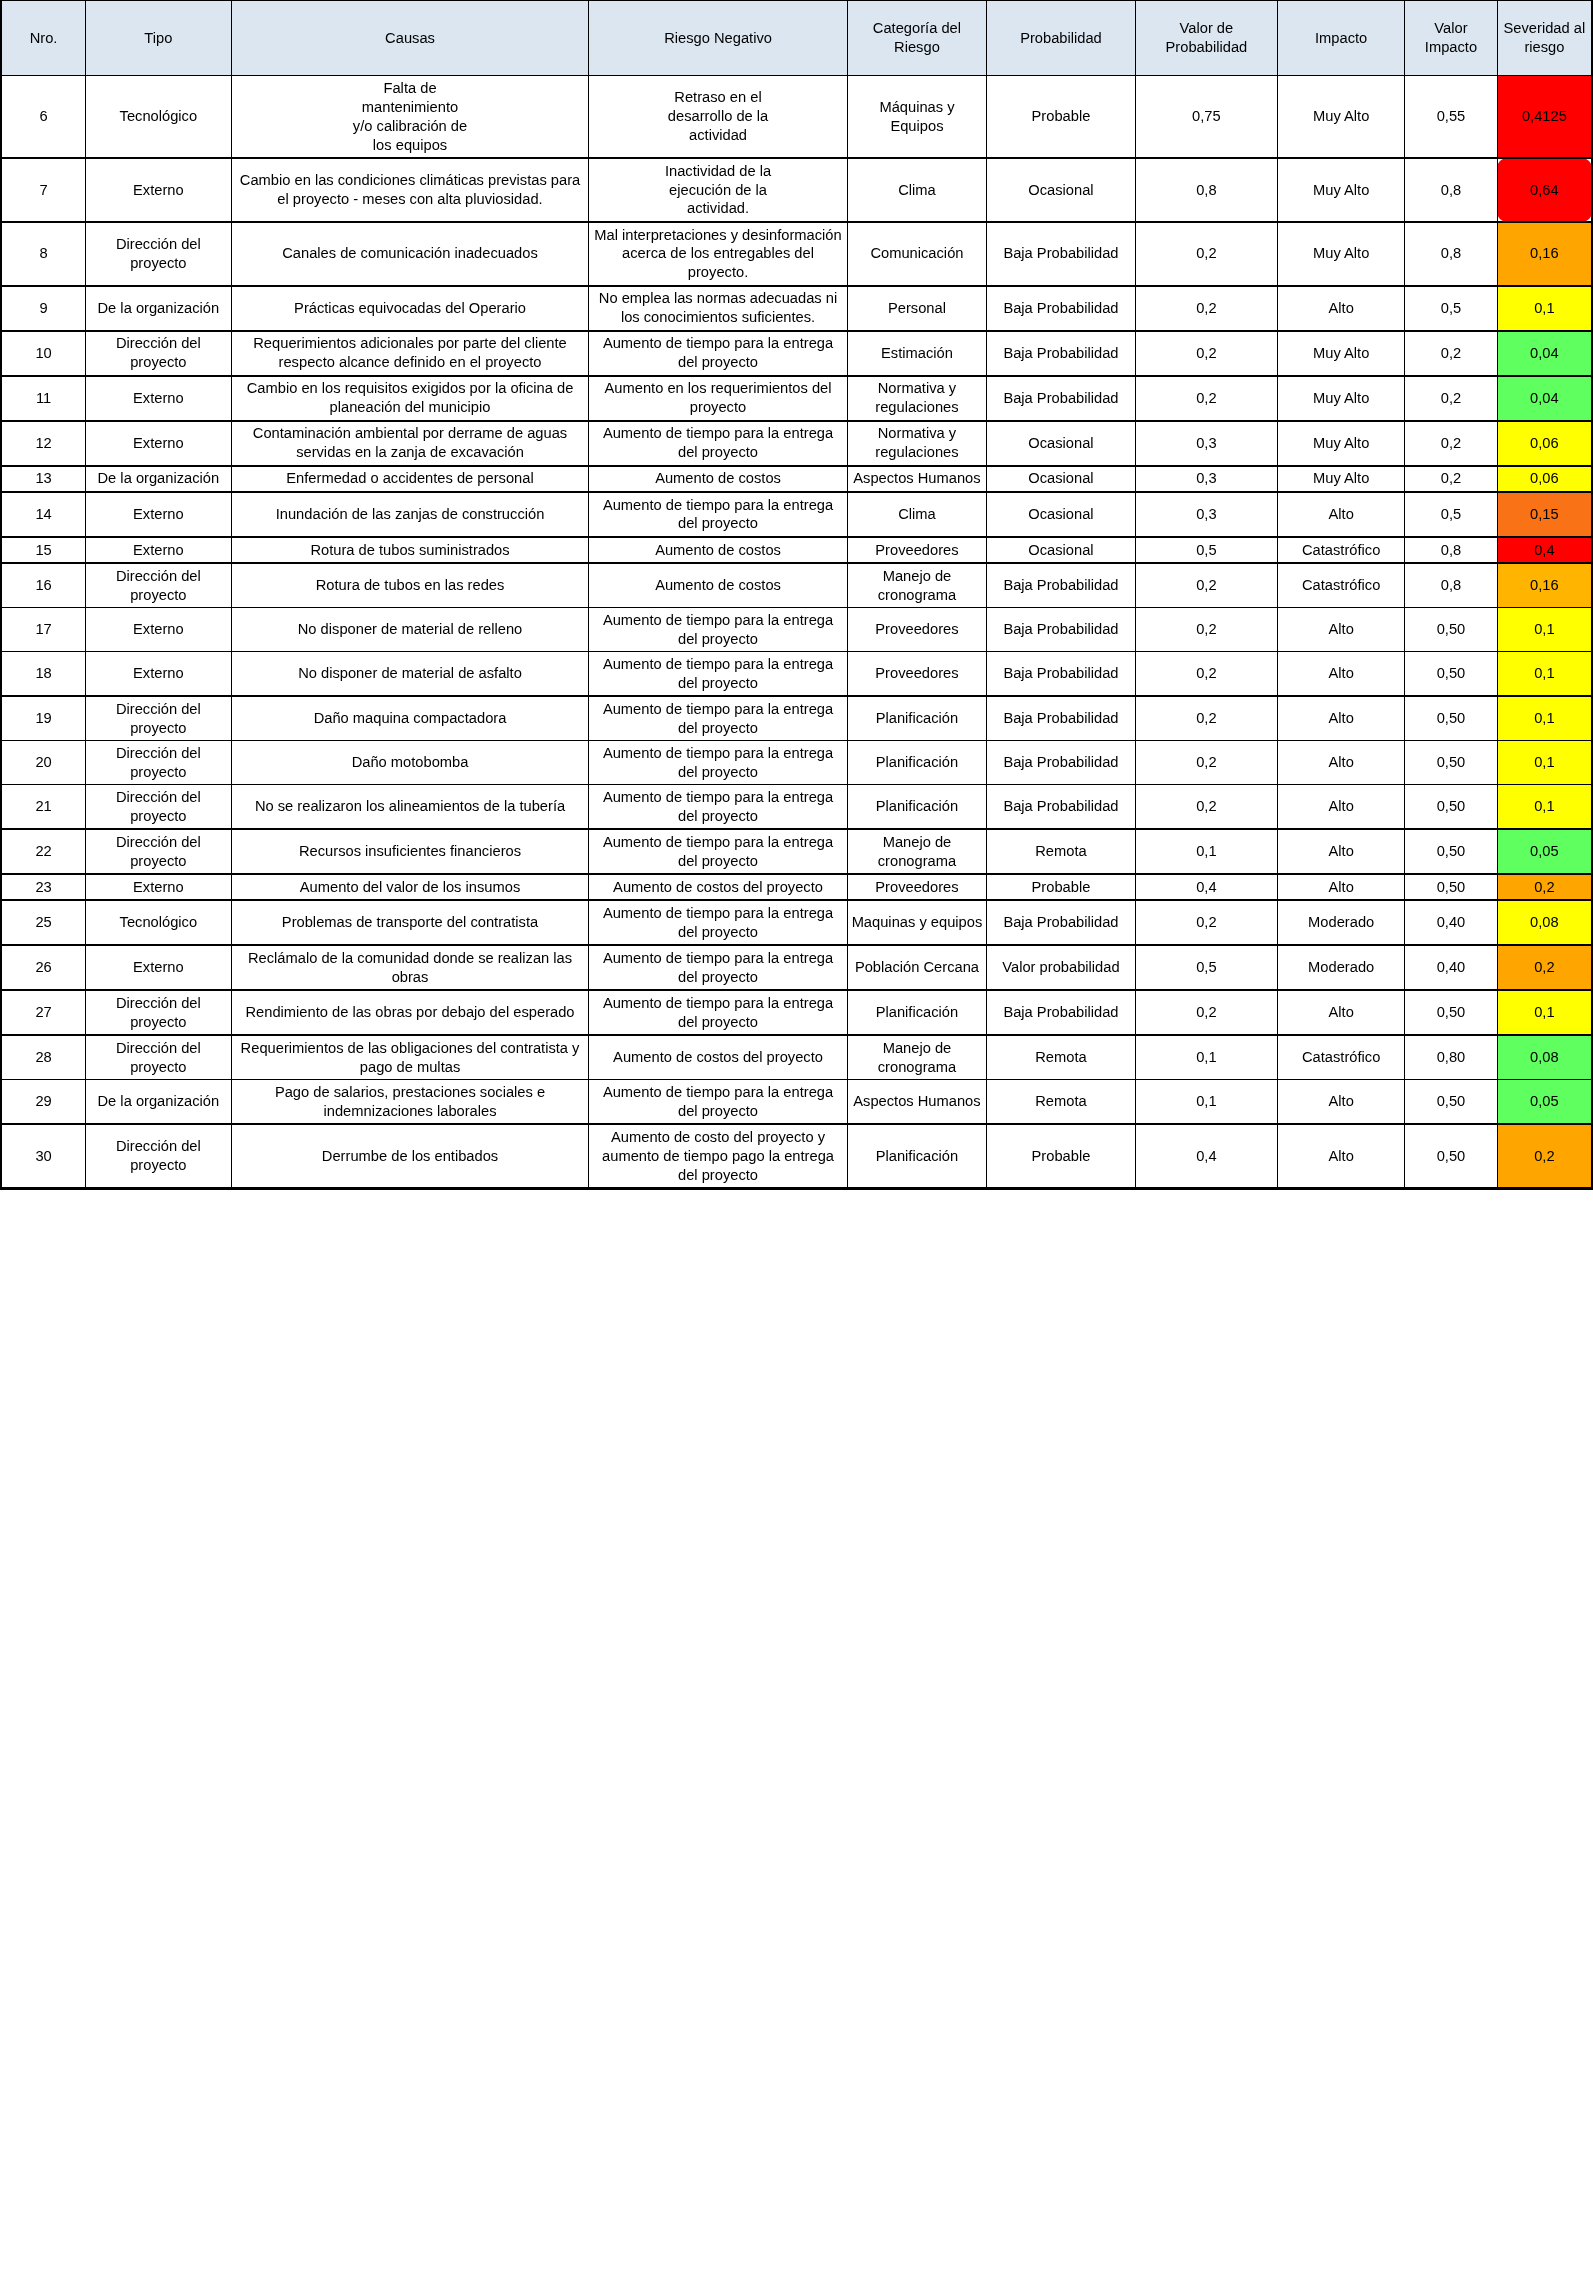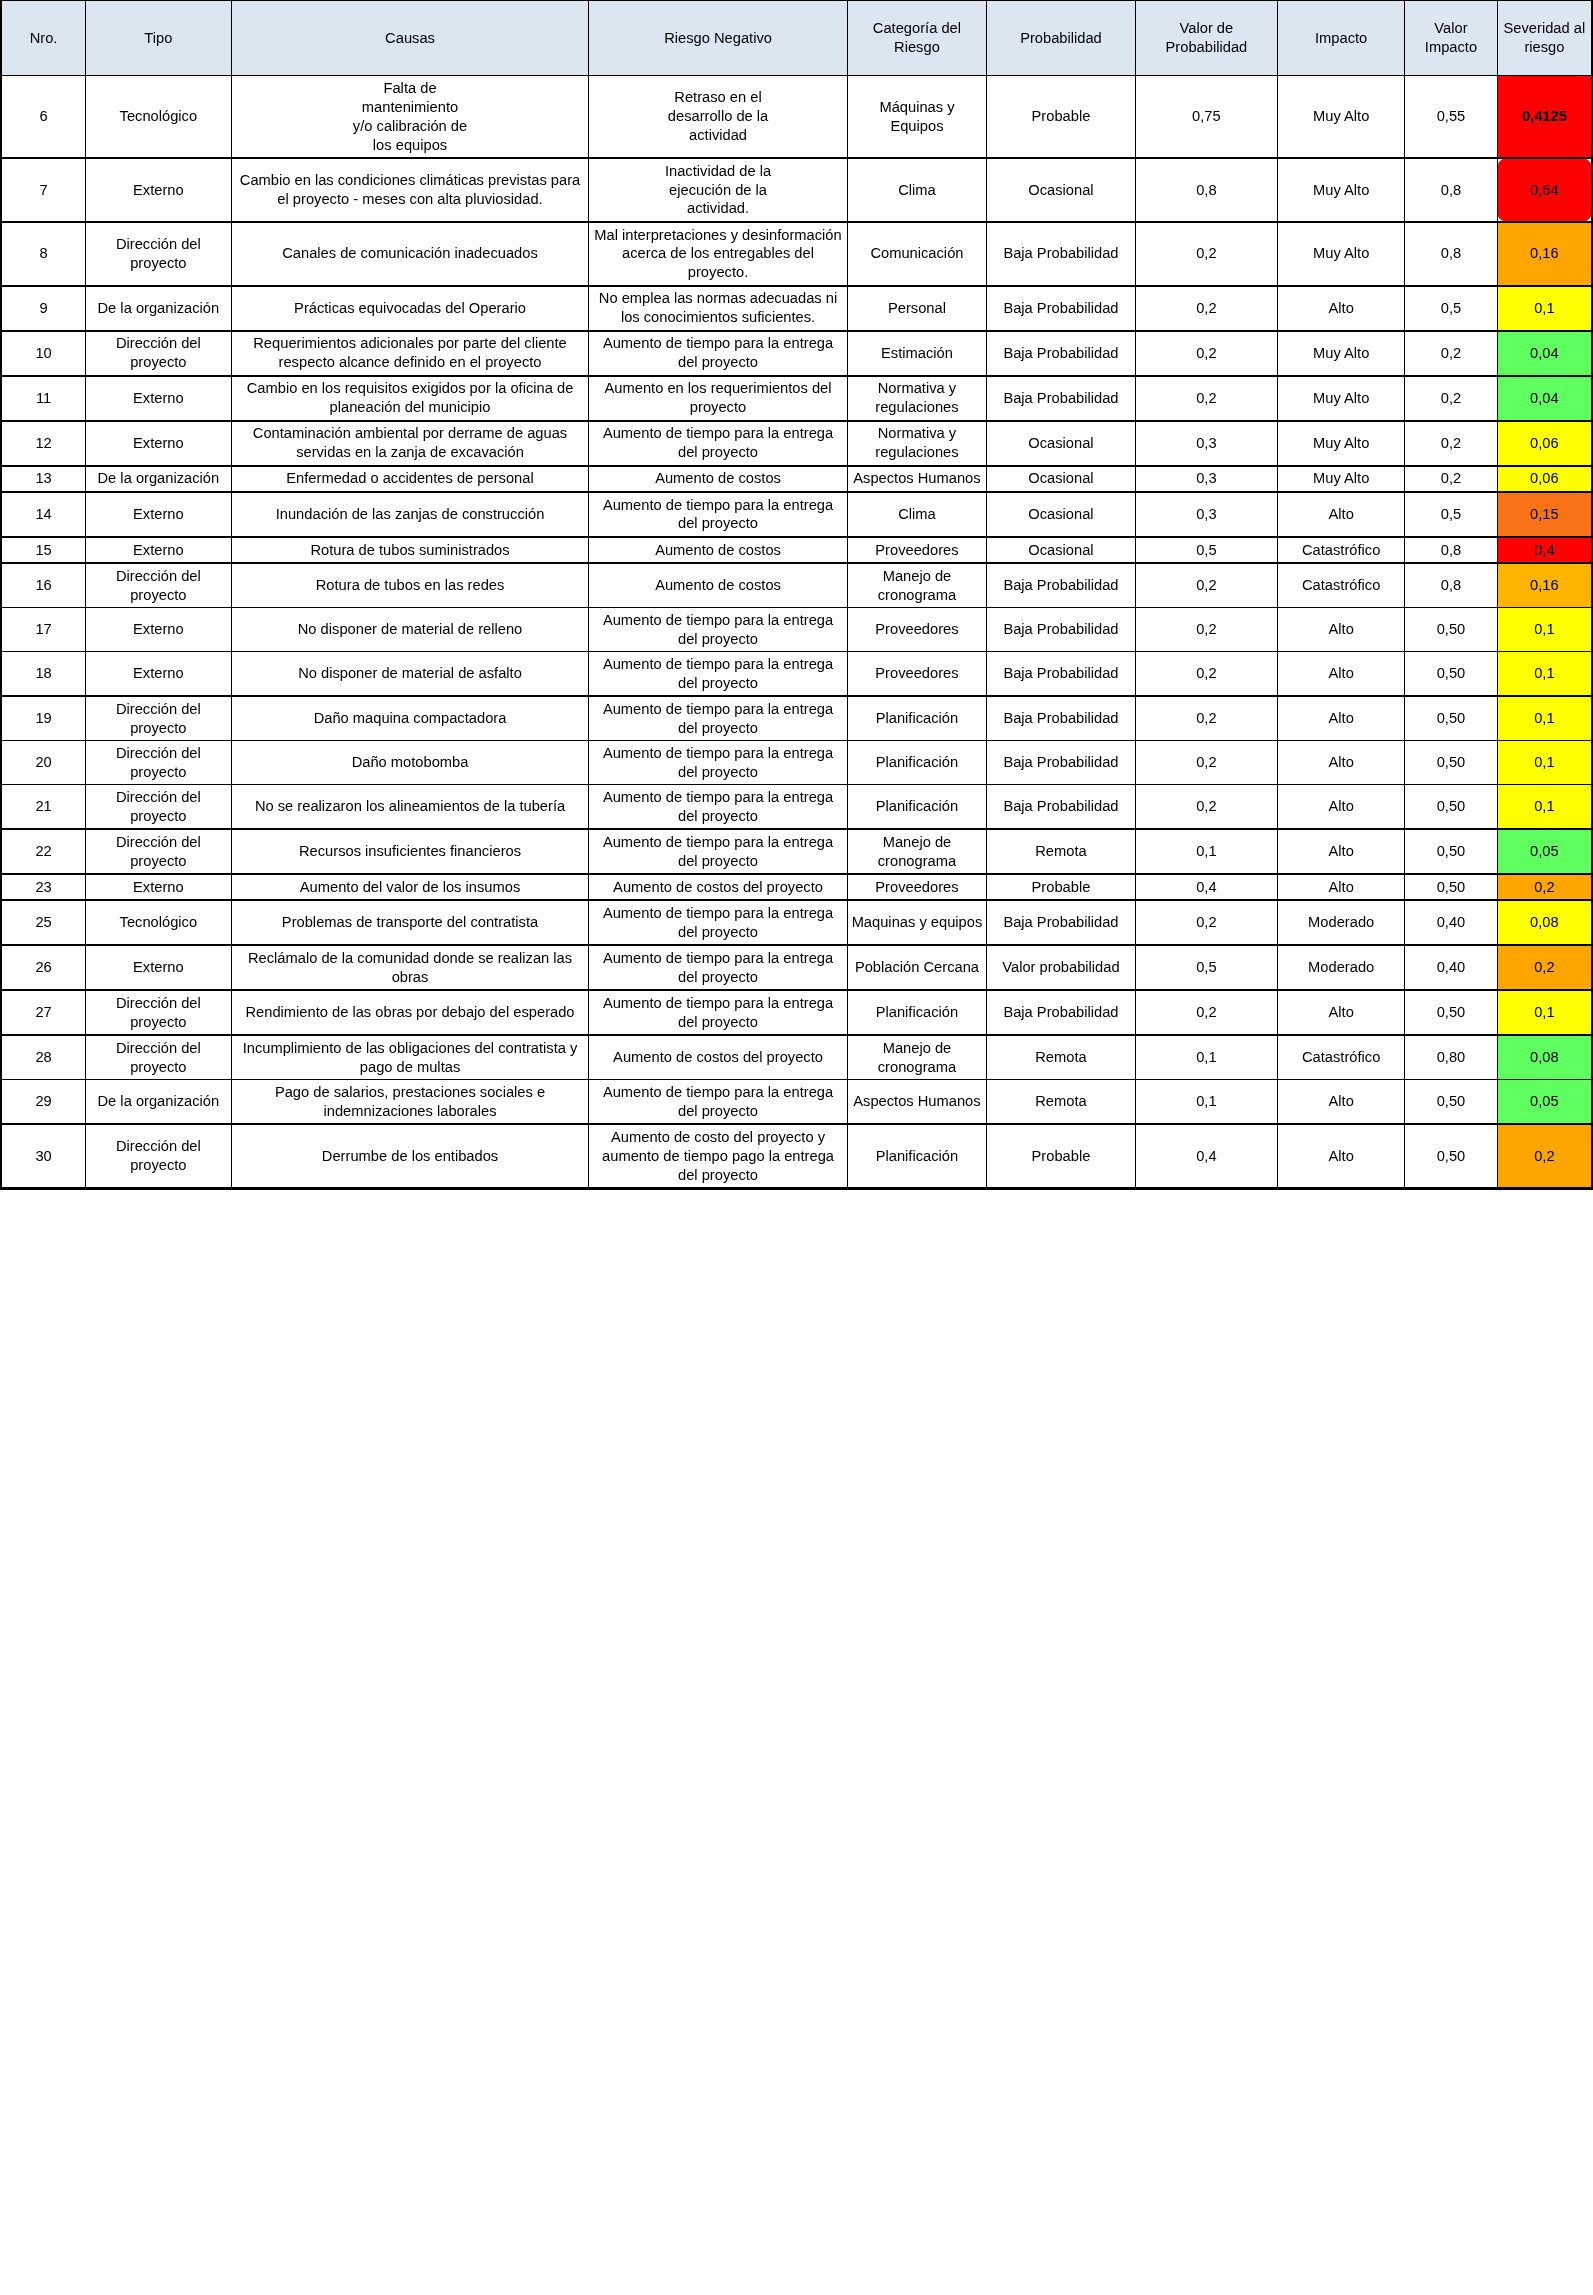--- a/index.html
+++ b/index.html
@@ -126,21 +126,21 @@
 los equipos</td>
           <td class="riesgo nowrap-cell">Retraso en el
 desarrollo de la
 actividad</td>
           <td class="categ nowrap-cell">Máquinas y
 Equipos</td>
           <td class="prob nowrap-cell">Probable</td>
           <td class="vprob nowrap-cell">0,75</td>
           <td class="imp nowrap-cell">Muy Alto</td>
           <td class="vimp nowrap-cell">0,55</td>
-          <td class="sev nowrap-cell" style="background: rgb(255, 0, 0); font-weight: bold;">0,4125</td>
+          <td class="sev nowrap-cell" style="background: rgb(255, 0, 0);">0,4125</td>
         </tr>
         <tr class="thick-top">
           <td class="nro nowrap-cell">7</td>
           <td class="tipo nowrap-cell">Externo</td>
           <td class="causa nowrap-cell">Cambio en las condiciones climáticas previstas para el proyecto - meses con alta pluviosidad.</td>
           <td class="riesgo nowrap-cell">Inactividad  de la
 ejecución de la
 actividad.</td>
           <td class="categ nowrap-cell">Clima</td>
           <td class="prob nowrap-cell">Ocasional</td>
@@ -373,21 +373,21 @@
           <td class="categ nowrap-cell">Planificación</td>
           <td class="prob nowrap-cell">Baja Probabilidad</td>
           <td class="vprob nowrap-cell">0,2</td>
           <td class="imp nowrap-cell">Alto</td>
           <td class="vimp nowrap-cell">0,50</td>
           <td class="sev nowrap-cell" style="background: rgb(255, 255, 0);">0,1</td>
         </tr>
         <tr class="thick-top">
           <td class="nro nowrap-cell">28</td>
           <td class="tipo nowrap-cell">Dirección del proyecto</td>
-          <td class="causa nowrap-cell">Incumplimiento de las obligaciones del contratista y pago de multas</td>
+          <td class="causa nowrap-cell">Requerimientos de las obligaciones del contratista y pago de multas</td>
           <td class="riesgo nowrap-cell">Aumento de costos del proyecto</td>
           <td class="categ nowrap-cell">Manejo de cronograma</td>
           <td class="prob nowrap-cell">Remota</td>
           <td class="vprob nowrap-cell">0,1</td>
           <td class="imp nowrap-cell">Catastrófico</td>
           <td class="vimp nowrap-cell">0,80</td>
           <td class="sev nowrap-cell" style="background: rgb(95, 255, 95);">0,08</td>
         </tr>
         <tr>
           <td class="nro nowrap-cell">29</td>

